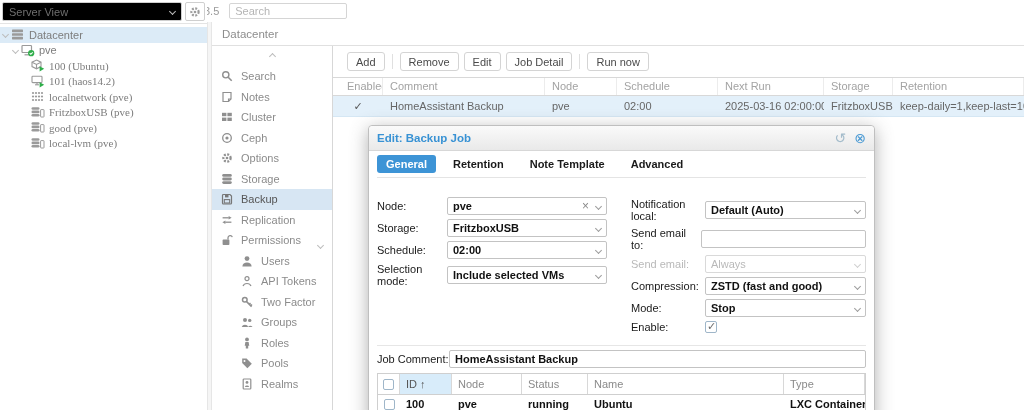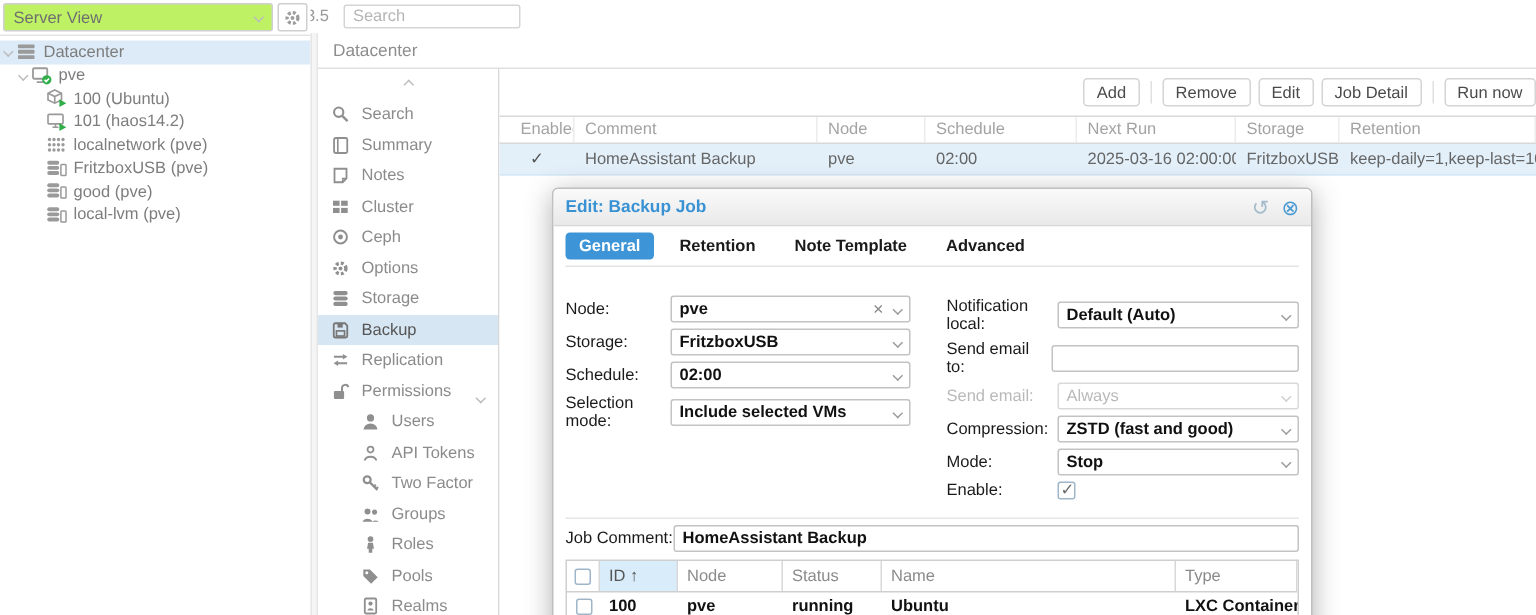--- a/index.html
+++ b/index.html
@@ -13,53 +13,53 @@
   .logo .mark { color:#eda76a; font-size:17px; margin-right:1px; }
   .logo .g { color:#a9a9a9; }
   .logo .o { color:#eda76a; }
   .subtitle { color:#9a9a9a; font-size:11px; margin-left:6px; }
   .global-search { margin-left:10px; width:118px; height:16px; border:1px solid #d5d5d5; border-radius:2px; font-size:11px; padding:0 5px; color:#555; outline:none; font-family:"Liberation Sans", sans-serif; }
   .global-search::placeholder { color:#b5b5b5; }
 
   
   .left-panel { position:absolute; left:0; top:22; width:207px; height:388px; background:#fff; }
   .panel-toolbar { height:24px; display:flex; align-items:center; padding:2px; border-bottom:1px solid #e4e4e4; }
-  .view-select { flex:1; height:19px; border:1px solid #cfcfcf; border-radius:2px; display:flex; align-items:center; padding:0 6px; color:#6f6f6f; background:#bef264; }
+  .view-select { flex:1; height:19px; border:1px solid #cfcfcf; border-radius:2px; display:flex; align-items:center; padding:0 6px; color:#6f6f6f; background:#000000; }
   .view-select .lbl { flex:1; }
   .gear-btn { width:20px; height:19px; border:1px solid #cfcfcf; border-radius:2px; margin-left:3px; display:flex; align-items:center; justify-content:center; background:#fff; }
 
   .chev { width:5px; height:5px; border-right:1.4px solid #9c9c9c; border-bottom:1.4px solid #9c9c9c; transform:rotate(45deg); display:inline-block; }
   .chev.light { border-color:#bcbcbc; }
   .chev.up { transform:rotate(225deg); }
 
   
   .tree { padding-top:3px; }
   .tree-row { height:15.5px; display:flex; align-items:center; color:#7d7d7d; white-space:nowrap; }
   .tree-row.selected { background:#dcebf7; }
   .tree-row .tchev { width:10px; display:flex; justify-content:center; }
   .tree-row .ticon { width:15px; height:13px; margin-right:4px; display:flex; align-items:center; justify-content:center; }
-  .indent1 { padding-left:10px; } .indent2 { padding-left:30px; }
+  .indent1 { padding-left:10px; } .indent2 { padding-left:30px;font-family:Liberation Serif, serif; }
 
   .splitter { position:absolute; left:207px; top:22px; width:5px; height:388px; background:#f5f5f5; border-left:1px solid #e6e6e6; border-right:1px solid #e6e6e6; }
 
   .breadcrumb-bar { position:absolute; left:212px; top:22px; width:812px; height:24px; background:#fff; border-bottom:1px solid #e0e0e0; display:flex; align-items:center; padding-left:10px; color:#8d8d8d; font-size:11.5px; }
 
   
   .menu-panel { position:absolute; left:212px; top:46px; width:121px; height:364px; background:#fff; border-right:1px solid #d7d7d7; }
   .menu-collapse { height:14px; display:flex; justify-content:center; align-items:center; padding-top:6px; }
   .menu-list { margin-top:6px; }
   .menu-item { height:20.5px; display:flex; align-items:center; padding-left:9px; color:#8b8b8b; position:relative; white-space:nowrap; }
   .menu-item.selected { background:#d7e6f3; color:#555; }
   .menu-item.sub { padding-left:29px; }
   .menu-item .micon { width:16px; height:12px; margin-right:4px; display:flex; align-items:center; }
   .menu-item .pchev { position:absolute; right:9px; top:8px; }
 
   
   .content { position:absolute; left:333px; top:46px; width:691px; height:364px; background:#fff; }
-  .tb { padding:6px 0 6px 14px; display:flex; align-items:center; gap:5px;justify-content:flex-end; }
+  .tb { padding:6px 0 6px 14px; display:flex; align-items:center; gap:5px; }
   .tb button { height:19px; border:1px solid #d4d4d4; border-radius:3px; background:#fff; color:#4a4a4a; font-size:11px; padding:0 8px; font-family:"Liberation Sans", sans-serif; }
   .tb .sep { width:1px; height:15px; background:#e0e0e0; margin:0 2px; }
 
   .jobs-table { width:100%; }
   .jt-head { display:flex; height:19px; border-top:1px solid #d8d8d8; border-bottom:1px solid #d8d8d8; color:#a3a3a3; }
   .jt-head > div { line-height:17px; padding-left:7px; border-right:1px solid #ececec; overflow:hidden; white-space:nowrap; }
   .jt-row { display:flex; height:21px; background:#e3f0fa; color:#666; border-bottom:1px solid #d5e7f4; }
   .jt-row > div { line-height:21px; padding-left:7px; overflow:hidden; white-space:nowrap; }
   .c-enabled { width:50px; } .c-comment { width:162px; } .c-node { width:72px; }
   .c-schedule { width:101px; } .c-nextrun { width:106px; } .c-storage { width:69px; } .c-retention { flex:1; }
@@ -270,29 +270,20 @@
             <svg width="12" height="12" viewBox="0 0 12 12">
               <circle cx="4.8" cy="4.8" r="3.1" fill="none" stroke="#8f8f8f" stroke-width="1.4"></circle>
               <line x1="7.2" y1="7.2" x2="10.7" y2="10.7" stroke="#8f8f8f" stroke-width="1.6"></line>
             </svg>
           </span>
         <span>Search</span>
       </div>
       <div class="menu-item">
         <span class="micon">
             <svg width="12" height="12" viewBox="0 0 12 12">
-              <path d="M3 1h6.5a1 1 0 0 1 1 1v8a1 1 0 0 1-1 1H3a1.3 1.3 0 0 1-1.3-1.3V2.3A1.3 1.3 0 0 1 3 1z" fill="none" stroke="#8f8f8f" stroke-width="1.2"></path>
-              <line x1="4.2" y1="1" x2="4.2" y2="11" stroke="#8f8f8f" stroke-width="1.1"></line>
-            </svg>
-          </span>
-        <span>Summary</span>
-      </div>
-      <div class="menu-item">
-        <span class="micon">
-            <svg width="12" height="12" viewBox="0 0 12 12">
               <path d="M2 1.5h8v6.5L7.5 10.5H2z" fill="none" stroke="#8f8f8f" stroke-width="1.2"></path>
               <path d="M7.5 10.5V8h2.5" fill="none" stroke="#8f8f8f" stroke-width="1.1"></path>
             </svg>
           </span>
         <span>Notes</span>
       </div>
       <div class="menu-item">
         <span class="micon">
             <svg width="12" height="12" viewBox="0 0 12 12">
               <g fill="#8f8f8f">

